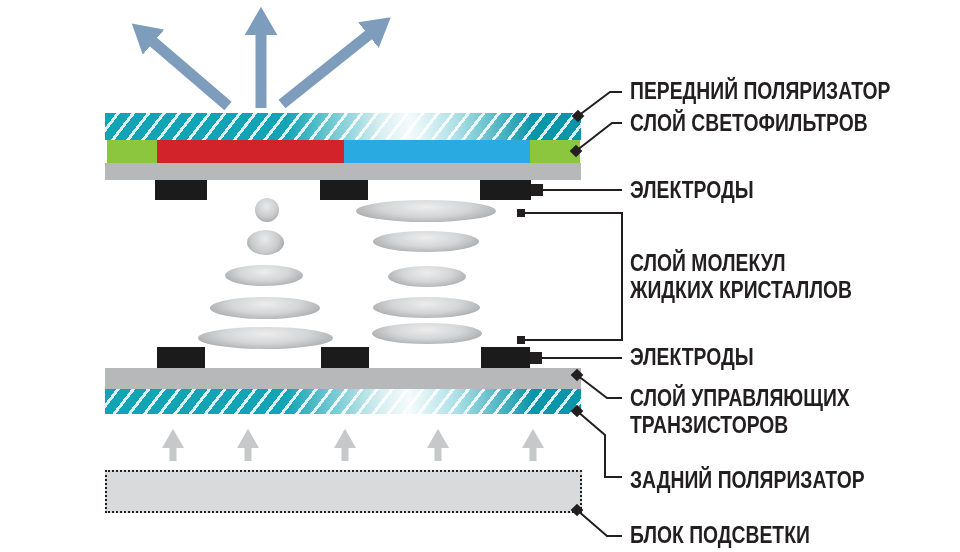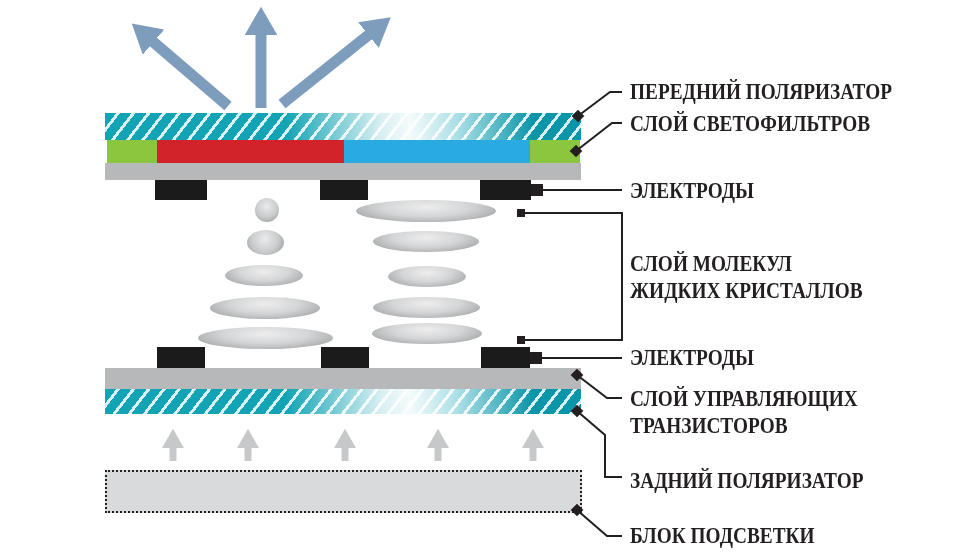--- a/index.html
+++ b/index.html
@@ -1,18 +1,18 @@
 <!DOCTYPE html>
 <html style="--light-arrow: #7e9dbc; --polarizer-teal: #12a4b5; --polarizer-teal-dark: #0a95a8; --filter-green: #8cc63f; --filter-red: #d2232a; --filter-blue: #29abe2; --glass-gray: #b7b8ba; --electrode-black: #1b1b1b; --molecule-gray: #939598; --backlight-arrow-gray: #c7c8ca; --backlight-fill: #d9dadc; --line-black: #231f20; --text-black: #231f20;"><head>
 <meta charset="utf-8">
 <style>
   html,body{margin:0;padding:0;background:#ffffff;}
   #canvas{
     position:relative;width:960px;height:552px;background:#fff;overflow:hidden;
-    font-family:Liberation Serif, serif;
+    font-family:Liberation Sans, sans-serif;
   }
   .abs{position:absolute;}
   
   .hatch{
     background:
       repeating-linear-gradient(128deg,
         rgba(255,255,255,0) 0px, rgba(255,255,255,0) 9px,
         rgba(255,255,255,0.85) 9px, rgba(255,255,255,0.85) 12px),
       linear-gradient(90deg,
         var(--polarizer-teal,#12a4b5) 0%,

